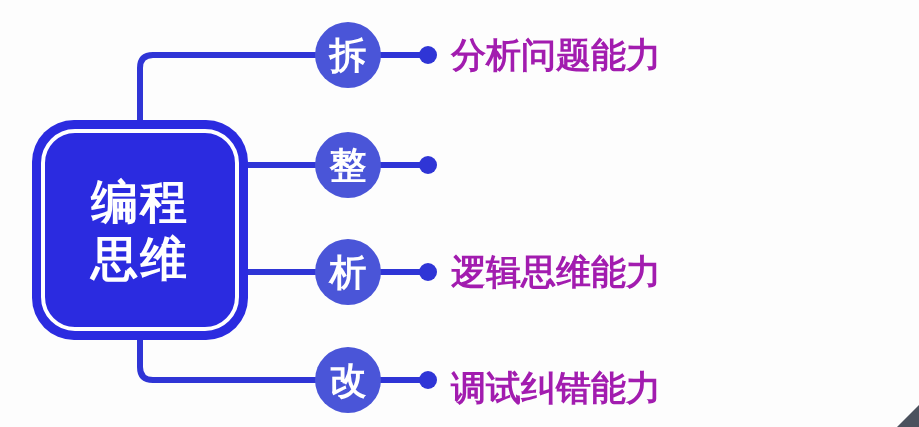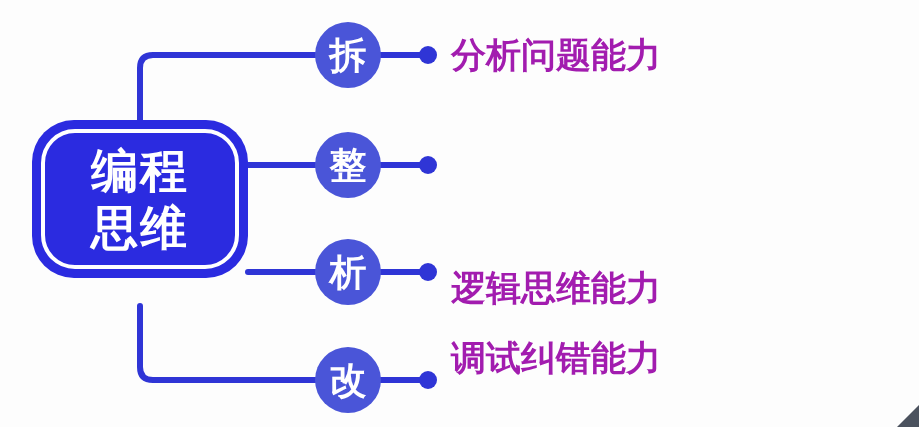--- a/index.html
+++ b/index.html
@@ -31,21 +31,21 @@
     height: 427px;
     z-index: 1;
   }
 
   
   .central-node {
     position: absolute;
     left: 32px;
     top: 120px;
     width: 216px;
-    height: 158px;
+    height: 220px;
     background: #2b2be0;
     border-radius: 42px;
     z-index: 3;
     display: flex;
     align-items: center;
     justify-content: center;
     box-sizing: border-box;
   }
   .central-ring {
     position: absolute;
@@ -151,24 +151,24 @@
   </div>
   <div class="branch-text" style="top:55px;">分析问题能力</div>
 
   <div class="branch-circle" style="left:315px; top:132px;">
     <span class="branch-circle-label">整</span>
   </div>
 
   <div class="branch-circle" style="left:315px; top:239px;">
     <span class="branch-circle-label">析</span>
   </div>
-  <div class="branch-text" style="top:272px;margin-top:16px;">逻辑思维能力</div>
+  <div class="branch-text" style="top:272px;">逻辑思维能力</div>
 
   <div class="branch-circle" style="left:315px; top:347px;">
     <span class="branch-circle-label">改</span>
   </div>
-  <div class="branch-text" style="top:358px;">调试纠错能力</div>
+  <div class="branch-text" style="top:388px;">调试纠错能力</div>
 
   <svg class="corner-artifact" viewBox="0 0 26 22" width="26" height="22" xmlns="http://www.w3.org/2000/svg">
     <path d="M 26 0 L 26 22 L 4 22 Z" fill="#2c3543"></path>
   </svg>
 
 </div>
 
 </body></html>

